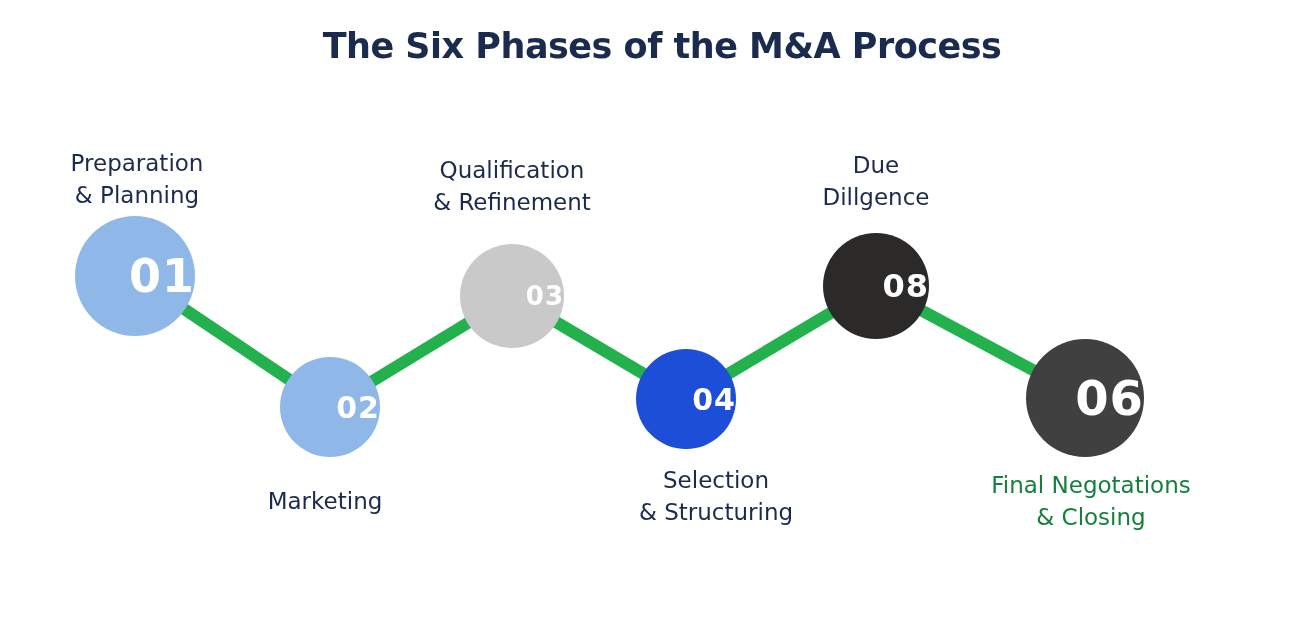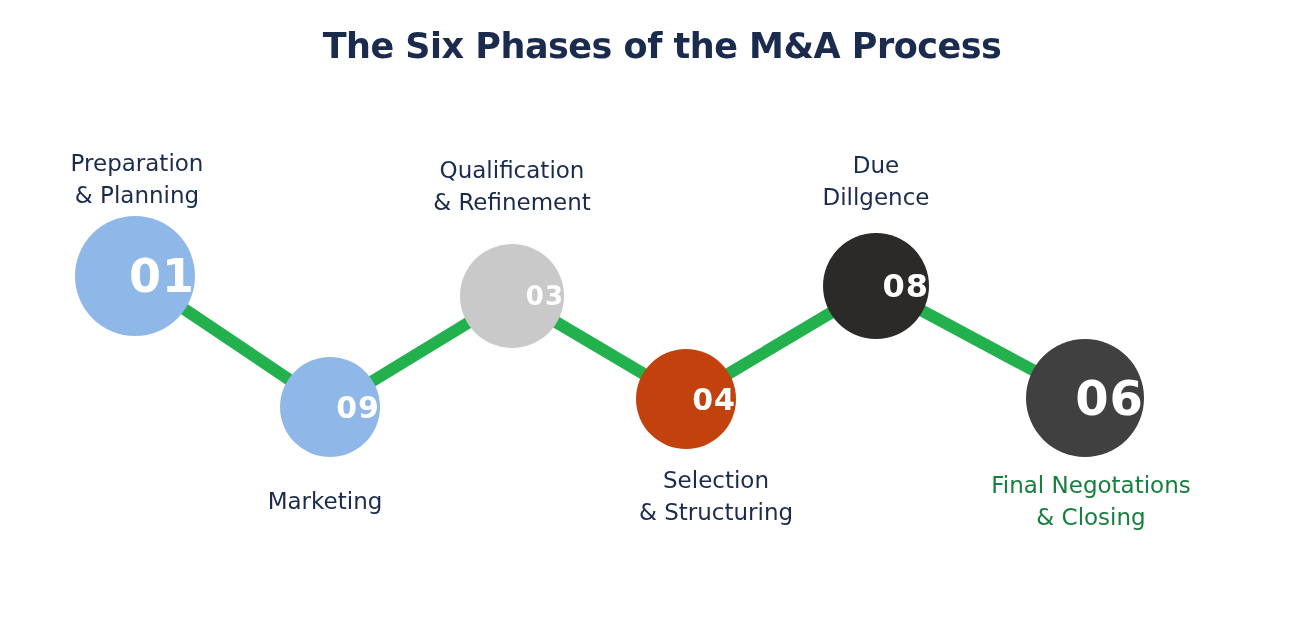--- a/index.html
+++ b/index.html
@@ -77,35 +77,35 @@
 
   <div class="phase-label l1" style="color: rgb(27, 43, 78);">
     <span>Preparation</span><br>
     <span>&amp; Planning</span>
   </div>
   <div class="circle c1" style="background-color: rgb(143, 184, 232);">
     <span class="num" style="color: rgb(255, 255, 255);">01</span>
   </div>
 
   <div class="circle c2" style="background-color: rgb(143, 184, 232);">
-    <span class="num" style="color: rgb(255, 255, 255);">09</span>
+    <span class="num" style="color: rgb(255, 255, 255);">02</span>
   </div>
   <div class="phase-label l3" style="color: rgb(27, 43, 78);">
     <span>Qualification</span><br>
     <span>&amp; Refinement</span>
   </div>
 
   <div class="phase-label l2" style="color: rgb(27, 43, 78);">
     <span>Marketing</span>
   </div>
   <div class="circle c3" style="background-color: rgb(201, 201, 201);">
     <span class="num" style="color: rgb(255, 255, 255);">03</span>
   </div>
 
-  <div class="circle c4" style="background-color: #c2410c;">
+  <div class="circle c4" style="background-color: #1d4ed8;">
     <span class="num" style="color: rgb(255, 255, 255);">04</span>
   </div>
   <div class="phase-label l4" style="color: rgb(27, 43, 78);">
     <span>Selection</span><br>
     <span>&amp; Structuring</span>
   </div>
 
   <div class="phase-label l5" style="color: rgb(27, 43, 78);">
     <span>Due</span><br>
     <span>Dillgence</span>

